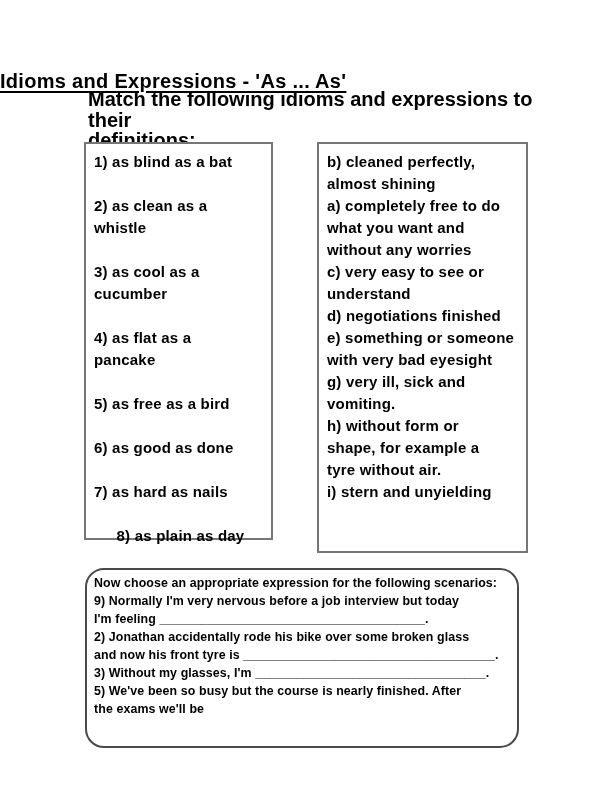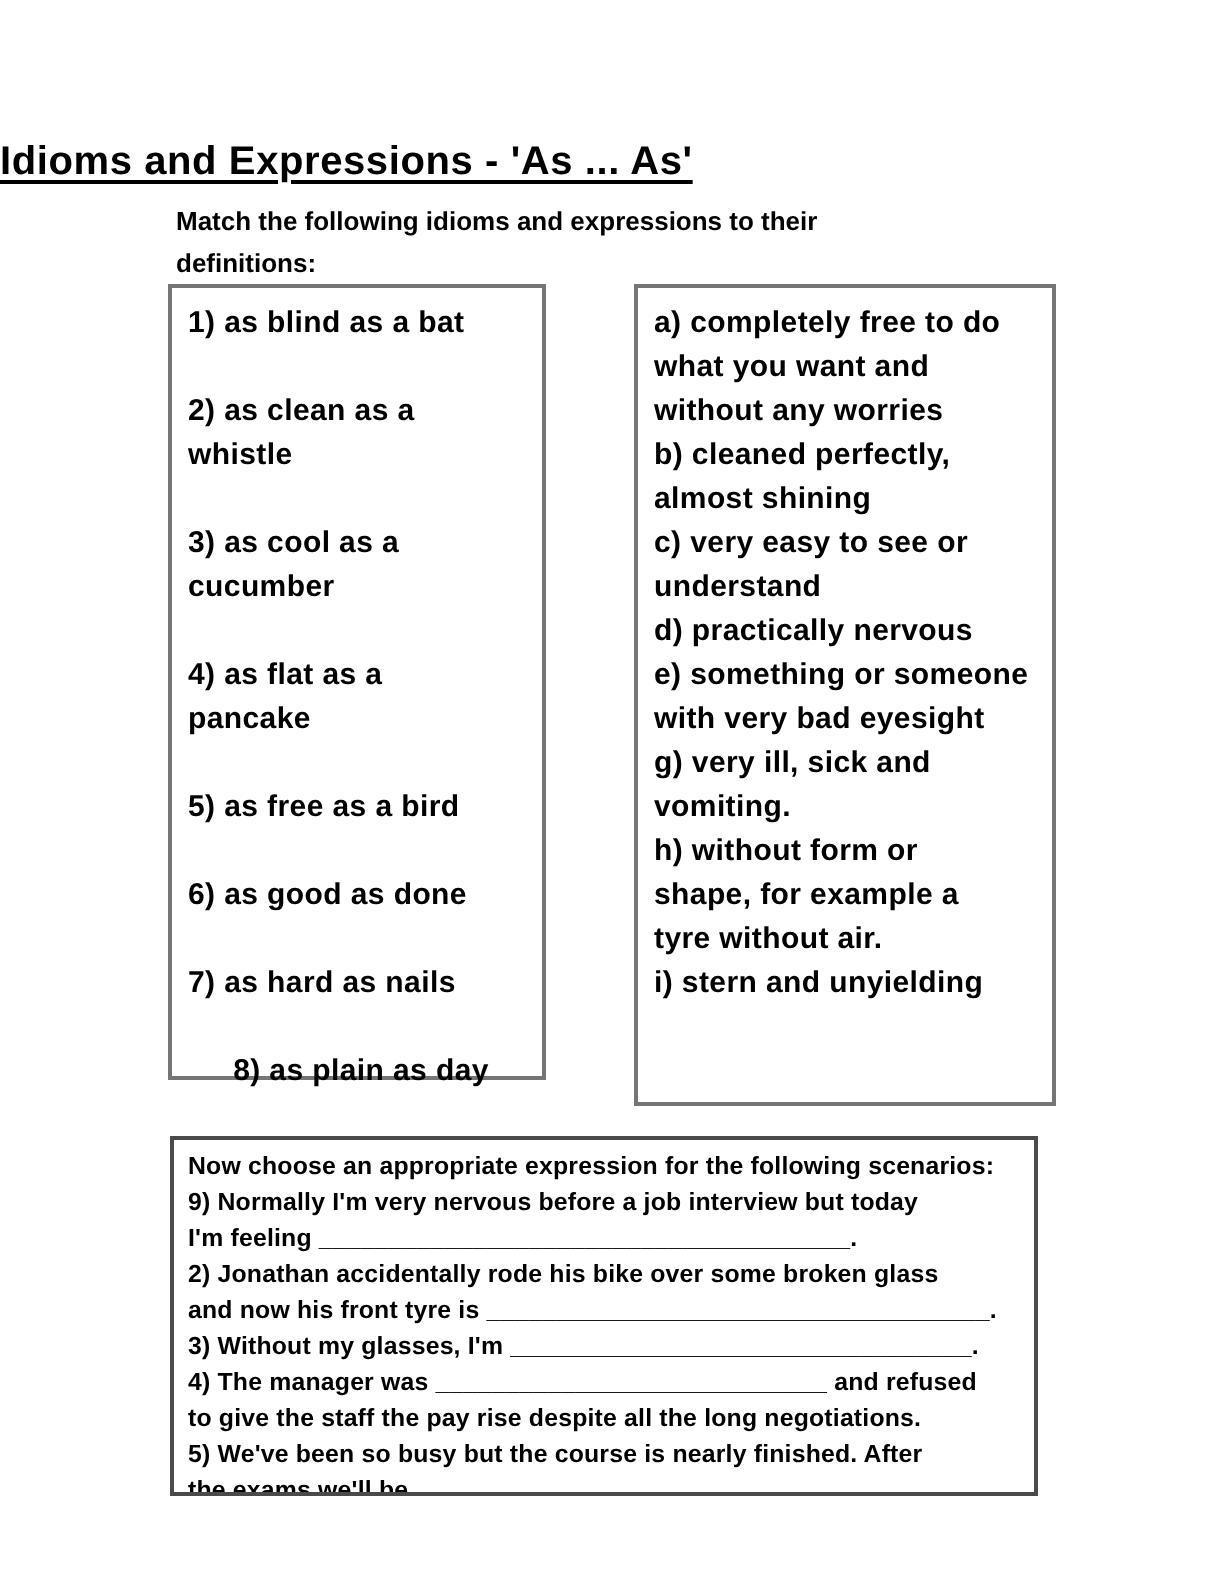--- a/index.html
+++ b/index.html
@@ -26,24 +26,24 @@
     text-align: left;
     font-size: 20px;
     letter-spacing: 0.3px;
     text-decoration: underline;
     text-decoration-thickness: 2px;
     text-underline-offset: 3px;
   }
   .instruction {
     position: absolute;
     left: 88px;
-    top: 101px;
+    top: 89px;
     width: 460px;
     margin: 0;
-    font-size: 13px;
+    font-size: 20px;
     line-height: 20.5px;
     white-space: pre-line;
   }
   .box {
     position: absolute;
     box-sizing: border-box;
     border: 2px solid #767676;
     background: #ffffff;
   }
   .idioms-box {
@@ -61,20 +61,21 @@
     padding: 7px 3px 0 8px;
   }
   .scenarios-box {
     left: 85px;
     top: 568px;
     width: 434px;
     height: 180px;
     padding: 4px 4px 0 7px;
     border-color: #4a4a4a;
     overflow: hidden;
+    border-radius: 19px;
   }
   .idiom-item {
     font-size: 15px;
     line-height: 22px;
     letter-spacing: 0.2px;
     white-space: pre-line;
     margin: 0 0 22px 0;
   }
   .idiom-item:last-child { margin-bottom: 0; text-align: center; }
   .definition-item {
@@ -111,44 +112,42 @@
 cucumber</div>
     <div class="idiom-item">4) as flat as a
 pancake</div>
     <div class="idiom-item">5) as free as a bird</div>
     <div class="idiom-item">6) as good as done</div>
     <div class="idiom-item">7) as hard as nails</div>
     <div class="idiom-item">8) as plain as day</div>
   </div>
 
   <div class="box definitions-box">
+    <div class="definition-item">b) cleaned perfectly,
+almost shining</div>
     <div class="definition-item">a) completely free to do
 what you want and
 without any worries</div>
-    <div class="definition-item">b) cleaned perfectly,
-almost shining</div>
     <div class="definition-item">c) very easy to see or
 understand</div>
-    <div class="definition-item">d) practically nervous</div>
+    <div class="definition-item">d) negotiations finished</div>
     <div class="definition-item">e) something or someone
 with very bad eyesight</div>
     <div class="definition-item">g) very ill, sick and
 vomiting.</div>
     <div class="definition-item">h) without form or
 shape, for example a
 tyre without air.</div>
     <div class="definition-item">i) stern and unyielding</div>
   </div>
 
   <div class="box scenarios-box">
     <p class="scenario-intro">Now choose an appropriate expression for the following scenarios:</p>
     <p class="scenario-item">9) Normally I'm very nervous before a job interview but today
 I'm feeling ______________________________________.</p>
     <p class="scenario-item">2) Jonathan accidentally rode his bike over some broken glass
 and now his front tyre is ____________________________________.</p>
     <p class="scenario-item">3) Without my glasses, I'm _________________________________.</p>
-    <p class="scenario-item">4) The manager was ____________________________ and refused
-to give the staff the pay rise despite all the long negotiations.</p>
     <p class="scenario-item">5) We've been so busy but the course is nearly finished. After
 the exams we'll be</p>
   </div>
 
 </div>
 
 </body></html>

